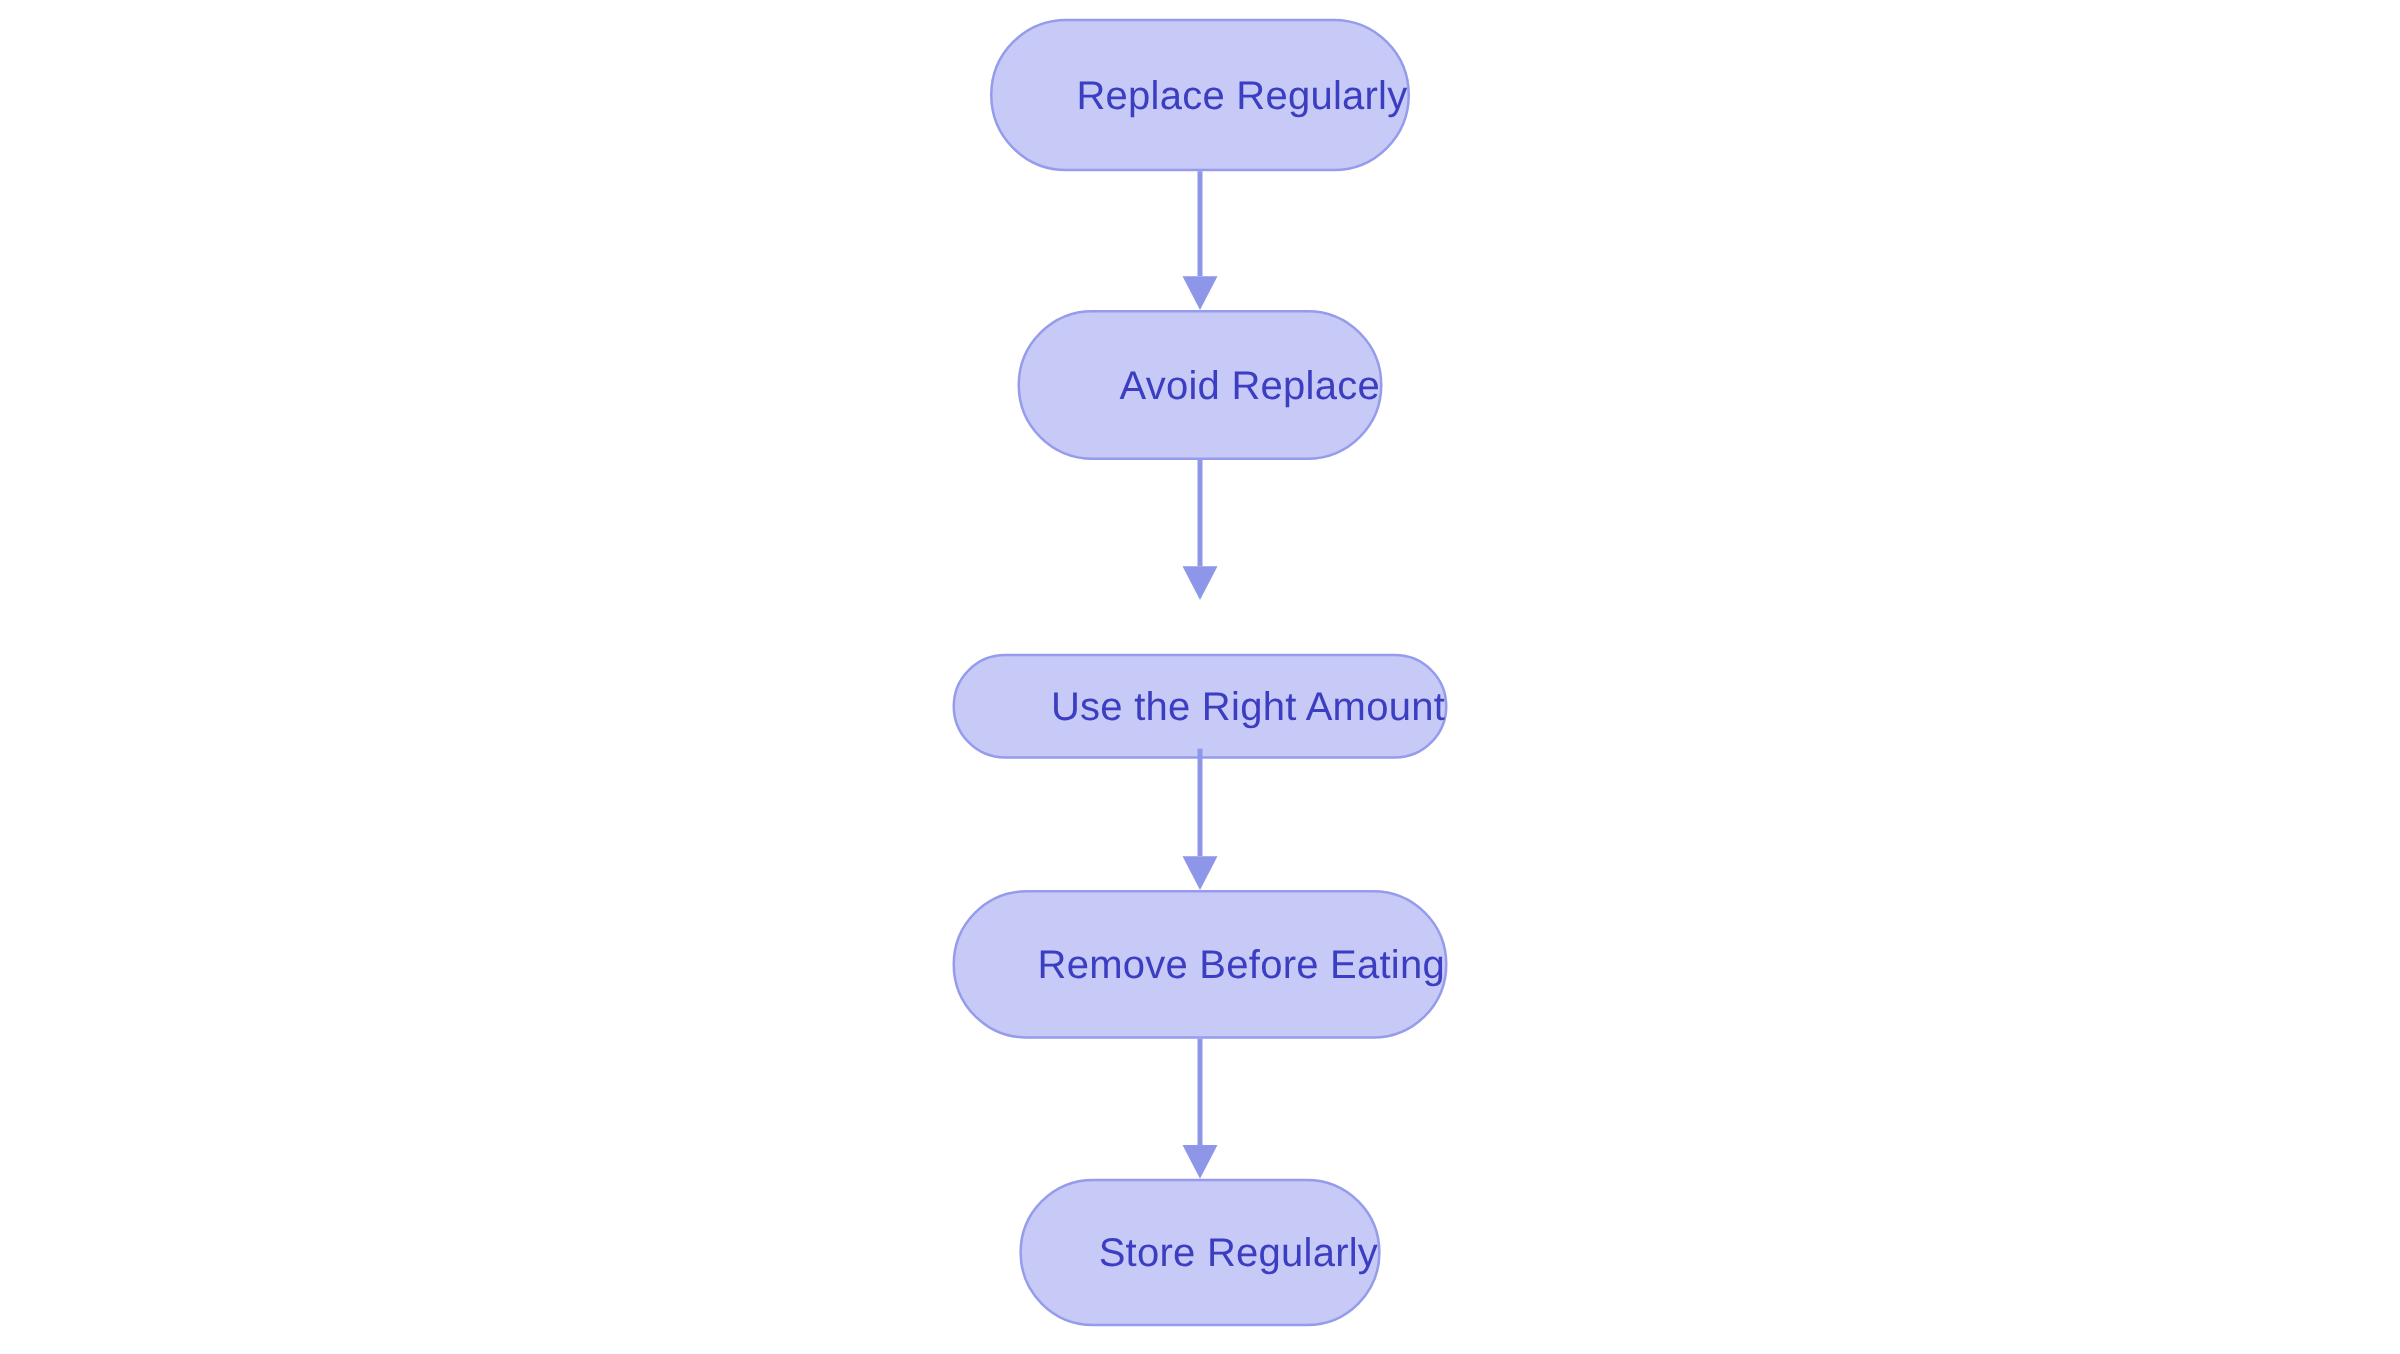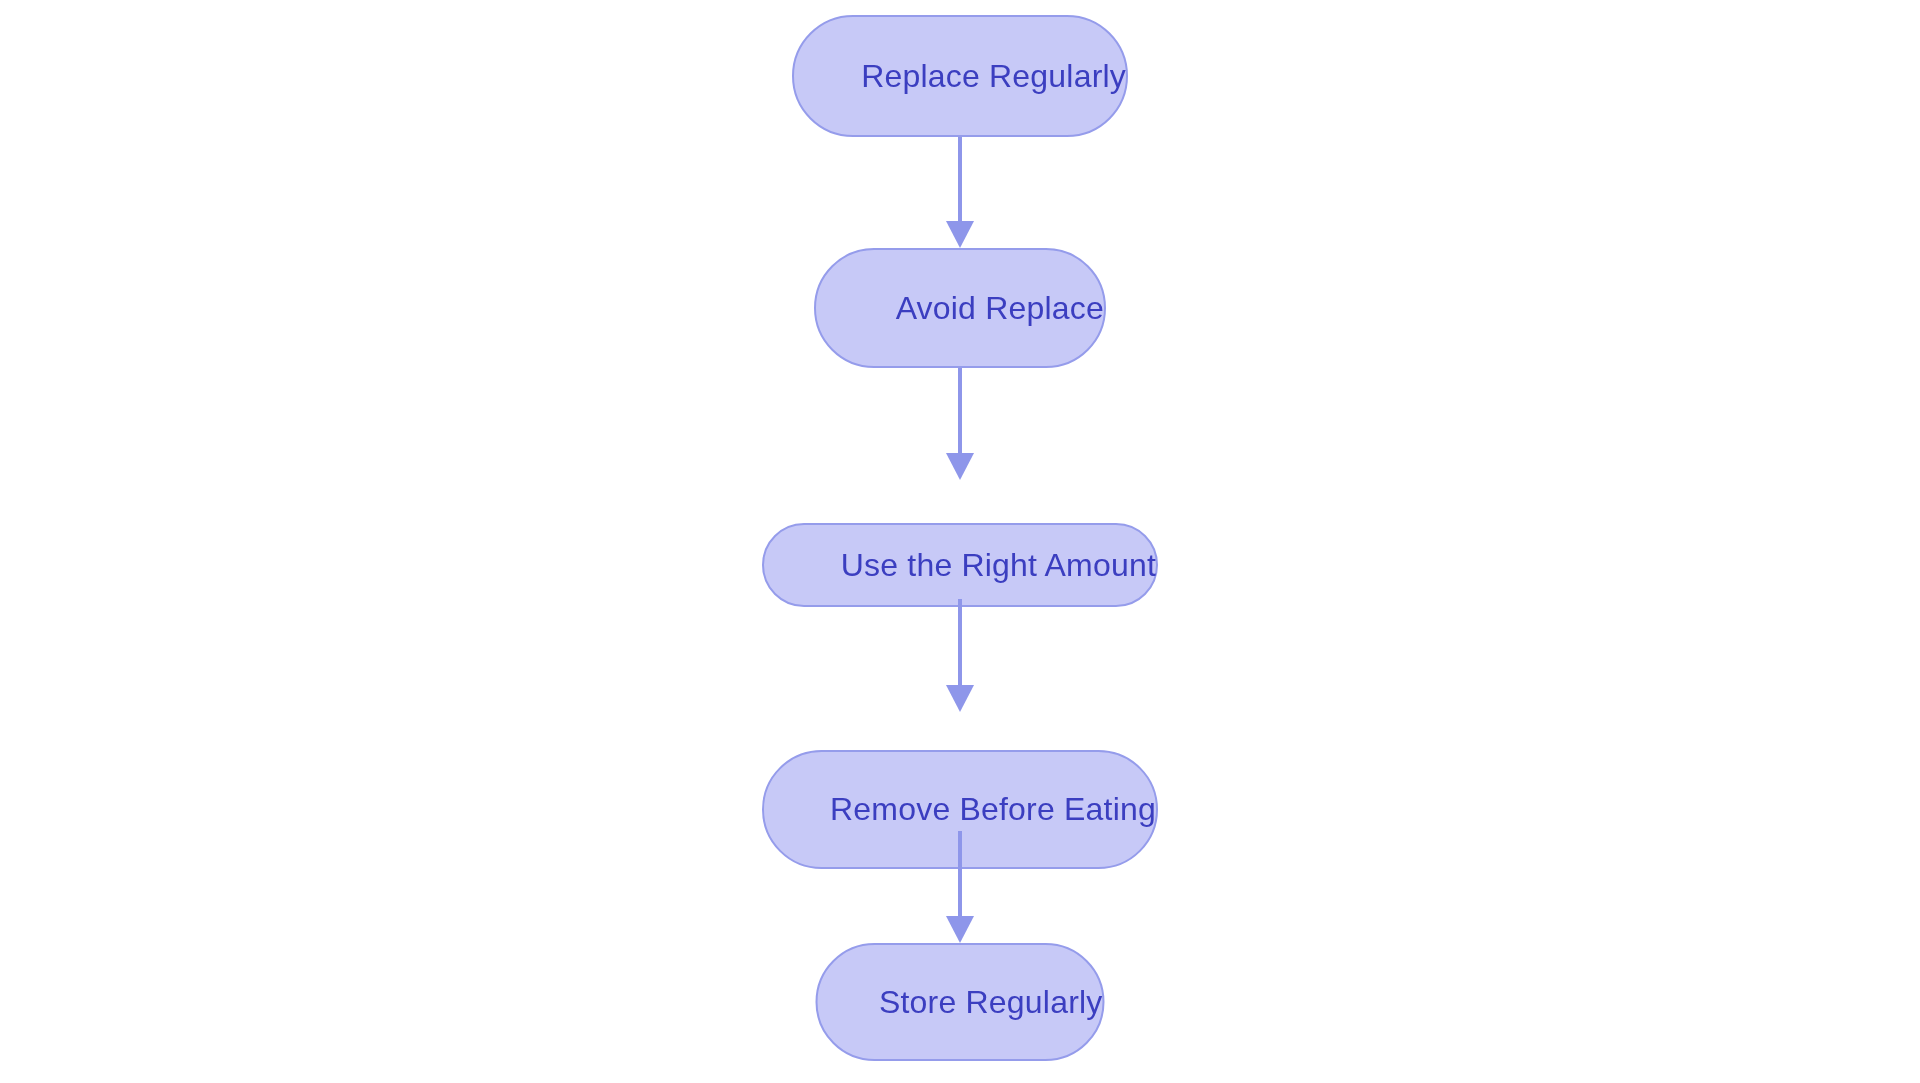--- a/index.html
+++ b/index.html
@@ -63,21 +63,21 @@
     height: 0;
     border-left: 14px solid transparent;
     border-right: 14px solid transparent;
     border-top: 27px solid var(--arrow-color);
     flex: 0 0 auto;
   }
   
   .n1 { top: 15px;  width: 336px; height: 122px; }
   .n2 { top: 248px; width: 292px; height: 120px; }
   .n3 { top: 504px; width: 396px; height: 84px; margin-top: 19px; }
-  .n4 { top: 712px; width: 396px; height: 119px; margin-top: 38px; }
+  .n4 { top: 712px; width: 396px; height: 119px; }
   .n5 { top: 943px; width: 289px; height: 118px; }
   .c1 { top: 137px; height: 111px; }
   .c2 { top: 368px; height: 112px; }
   .c3 { top: 599px; height: 113px; }
   .c4 { top: 831px; height: 112px; }
 </style>
 </head>
 <body>
 
 <div class="canvas">

